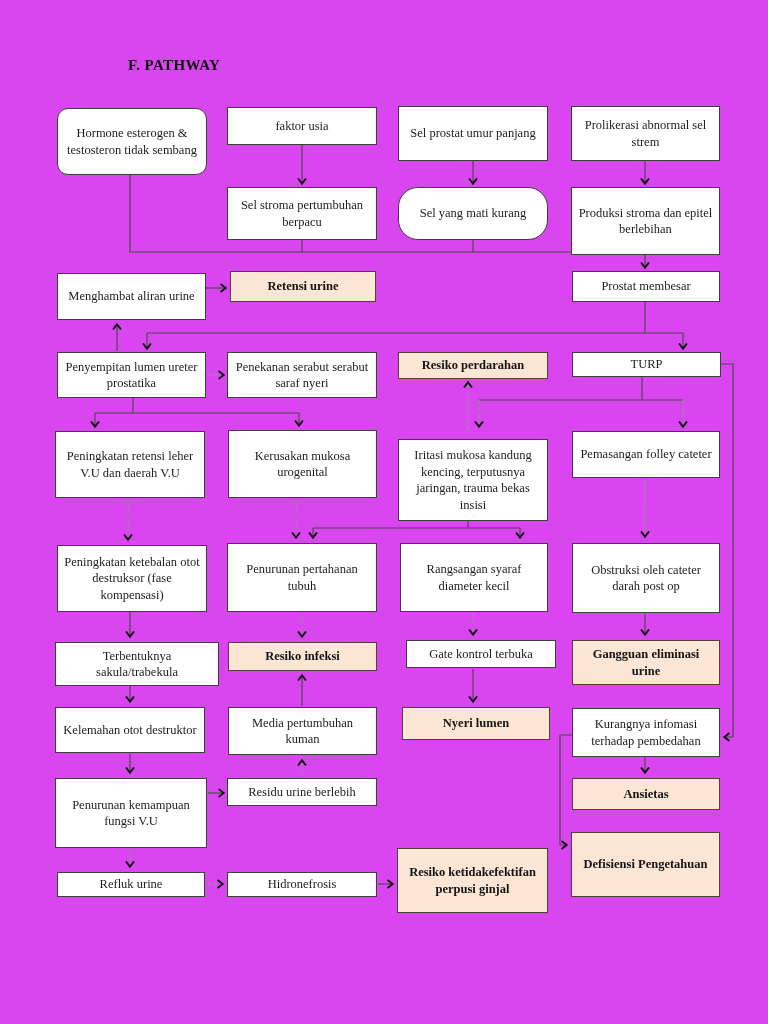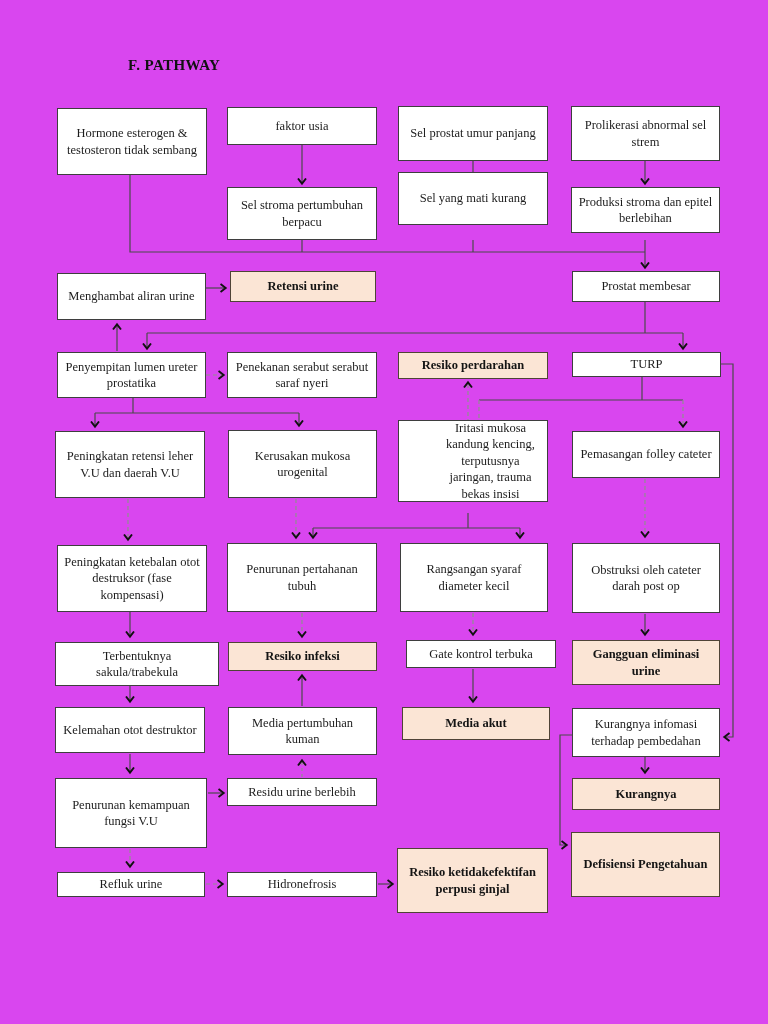--- a/index.html
+++ b/index.html
@@ -102,60 +102,60 @@
       <path d="M208,793 L223,793" marker-end="url(#ah)"></path>
 
       <path d="M206,884 L222,884" stroke-dasharray="4 3" stroke="#8f8f8f" marker-end="url(#ah)"></path>
 
       <path d="M378,884 L392,884" marker-end="url(#ah)"></path>
 
       <path d="M572,735 L560,735 L560,845 L566,845" marker-end="url(#ah)"></path>
     </g>
   </svg>
 
-  <div class="nd" style="left:57px;top:108px;width:150px;height:67px;">Hormone esterogen &amp; testosteron tidak sembang</div>
+  <div class="nd" style="left:57px;top:108px;width:150px;height:67px;border-radius:11px;">Hormone esterogen &amp; testosteron tidak sembang</div>
   <div class="nd" style="left:227px;top:107px;width:150px;height:38px;">faktor usia</div>
   <div class="nd" style="left:398px;top:106px;width:150px;height:55px;">Sel prostat umur panjang</div>
   <div class="nd" style="left:571px;top:106px;width:149px;height:55px;">Prolikerasi abnormal sel strem</div>
 
   <div class="nd" style="left:227px;top:187px;width:150px;height:53px;">Sel stroma pertumbuhan berpacu</div>
-  <div class="nd" style="left:398px;top:172px;width:150px;height:53px;">Sel yang mati kurang</div>
-  <div class="nd" style="left:571px;top:187px;width:149px;height:46px;">Produksi stroma dan epitel berlebihan</div>
+  <div class="nd" style="left:398px;top:187px;width:150px;height:53px;border-radius:20px;">Sel yang mati kurang</div>
+  <div class="nd" style="left:571px;top:187px;width:149px;height:68px;">Produksi stroma dan epitel berlebihan</div>
 
   <div class="nd" style="left:57px;top:273px;width:149px;height:47px;">Menghambat aliran urine</div>
   <div class="nd hl" style="left:230px;top:271px;width:146px;height:31px;">Retensi urine</div>
   <div class="nd" style="left:572px;top:271px;width:148px;height:31px;">Prostat membesar</div>
 
   <div class="nd" style="left:57px;top:352px;width:149px;height:46px;">Penyempitan lumen ureter prostatika</div>
   <div class="nd" style="left:227px;top:352px;width:150px;height:46px;">Penekanan serabut serabut saraf nyeri</div>
   <div class="nd hl" style="left:398px;top:352px;width:150px;height:27px;">Resiko perdarahan</div>
   <div class="nd" style="left:572px;top:352px;width:149px;height:25px;">TURP</div>
 
   <div class="nd" style="left:55px;top:431px;width:150px;height:67px;">Peningkatan retensi leher V.U dan daerah V.U</div>
   <div class="nd" style="left:228px;top:430px;width:149px;height:68px;">Kerusakan mukosa urogenital</div>
-  <div class="nd" style="left:398px;top:420px;width:150px;height:82px;padding-left:40px;">Iritasi mukosa kandung kencing, terputusnya jaringan, trauma bekas insisi</div>
+  <div class="nd" style="left:398px;top:439px;width:150px;height:82px;">Iritasi mukosa kandung kencing, terputusnya jaringan, trauma bekas insisi</div>
   <div class="nd" style="left:572px;top:431px;width:148px;height:47px;">Pemasangan folley cateter</div>
 
   <div class="nd" style="left:57px;top:545px;width:150px;height:67px;">Peningkatan ketebalan otot destruksor (fase kompensasi)</div>
   <div class="nd" style="left:227px;top:543px;width:150px;height:69px;">Penurunan pertahanan tubuh</div>
   <div class="nd" style="left:400px;top:543px;width:148px;height:69px;">Rangsangan syaraf diameter kecil</div>
   <div class="nd" style="left:572px;top:543px;width:148px;height:70px;">Obstruksi oleh cateter darah post op</div>
 
   <div class="nd" style="left:55px;top:642px;width:164px;height:44px;">Terbentuknya sakula/trabekula</div>
   <div class="nd hl" style="left:228px;top:642px;width:149px;height:29px;">Resiko infeksi</div>
   <div class="nd" style="left:406px;top:640px;width:150px;height:28px;">Gate kontrol terbuka</div>
   <div class="nd hl" style="left:572px;top:640px;width:148px;height:45px;">Gangguan eliminasi urine</div>
 
   <div class="nd" style="left:55px;top:707px;width:150px;height:46px;">Kelemahan otot destruktor</div>
   <div class="nd" style="left:228px;top:707px;width:149px;height:48px;">Media pertumbuhan kuman</div>
-  <div class="nd hl" style="left:402px;top:707px;width:148px;height:33px;">Media akut</div>
+  <div class="nd hl" style="left:402px;top:707px;width:148px;height:33px;">Nyeri lumen</div>
   <div class="nd" style="left:572px;top:708px;width:148px;height:49px;">Kurangnya infomasi terhadap pembedahan</div>
 
   <div class="nd" style="left:55px;top:778px;width:152px;height:70px;">Penurunan kemampuan fungsi V.U</div>
   <div class="nd" style="left:227px;top:778px;width:150px;height:28px;">Residu urine berlebih</div>
-  <div class="nd hl" style="left:572px;top:778px;width:148px;height:32px;">Kurangnya</div>
+  <div class="nd hl" style="left:572px;top:778px;width:148px;height:32px;">Ansietas</div>
 
   <div class="nd" style="left:57px;top:872px;width:148px;height:25px;">Refluk urine</div>
   <div class="nd" style="left:227px;top:872px;width:150px;height:25px;">Hidronefrosis</div>
   <div class="nd hl" style="left:397px;top:848px;width:151px;height:65px;">Resiko ketidakefektifan perpusi ginjal</div>
   <div class="nd hl" style="left:571px;top:832px;width:149px;height:65px;">Defisiensi Pengetahuan</div>
 
 </div>
 
 </body></html>

